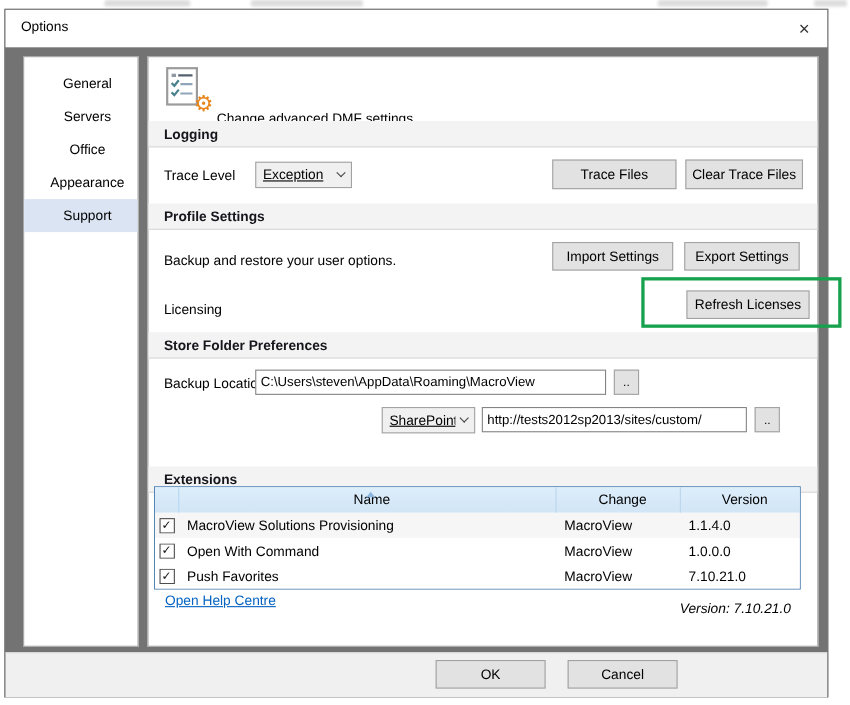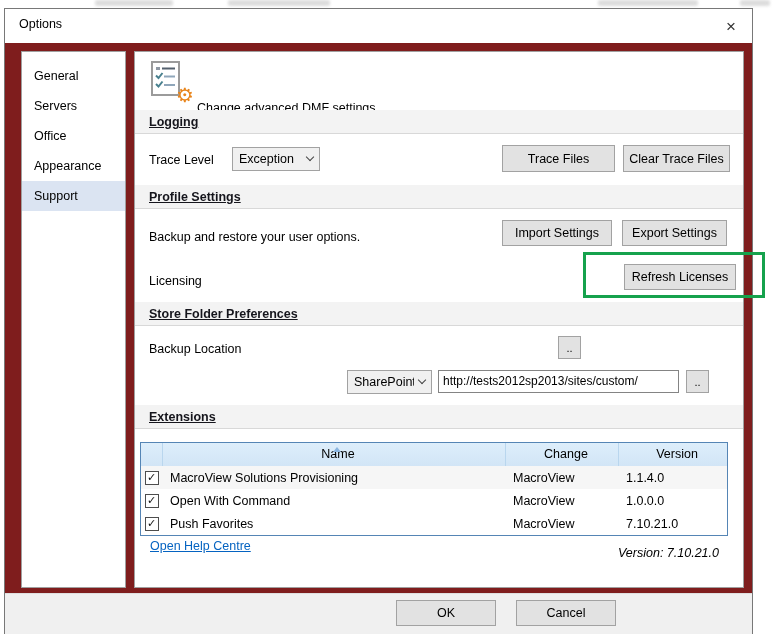--- a/index.html
+++ b/index.html
@@ -7,41 +7,41 @@
   body { font-family:"Liberation Sans","DejaVu Sans",sans-serif; color:#000; }
   .canvas { position:relative; width:773px; height:641px; background:#fff; overflow:hidden; }
 
   
   .artifact { position:absolute; top:0; height:6px; background:#a8a8a8; opacity:.4; filter:blur(1.5px); border-radius:2px; }
   .a1 { left:95px;  width:78px; }
   .a2 { left:228px; width:102px; }
   .a3 { left:598px; width:100px; }
   .a4 { left:740px; width:30px; }
 
-  .dialog { position:absolute; left:4px; top:8px; width:749px; height:626px; background:#7f1d1d; border:1px solid #787878; }
+  .dialog { position:absolute; left:4px; top:8px; width:749px; height:626px; background:#737373; border:1px solid #787878; }
   .titlebar { position:absolute; left:0; top:0; right:0; height:34px; background:#fff; }
   .title { position:absolute; left:14px; top:8px; font-size:12.5px; }
   .close-btn { position:absolute; right:6px; top:4px; width:30px; height:27px; background:transparent; border:none; font-size:17px; line-height:26px; text-align:center; color:#333; cursor:pointer; font-family:inherit; }
 
-  .sidebar { position:absolute; left:16px; top:42px; width:105px; height:537px; background:#fff; border:1px solid #a0a0a0; padding-top:9px; }
+  .sidebar { position:absolute; left:16px; top:42px; width:105px; height:537px; background:#fff; border:1px solid #a0a0a0; padding-top:9px;text-align:center; }
   .side-item { height:30px; line-height:30px; padding-left:12px; font-size:12.5px; cursor:default; }
   .side-item.selected { background:#dbe4f2; }
 
   .panel { position:absolute; left:129px; top:42px; width:610px; height:537px; background:#fff; border:1px solid #a0a0a0; }
 
   .hdr-icon { position:absolute; left:14px; top:8px; width:40px; height:40px; }
   .gear { position:absolute; right:-5px; bottom:-5px; font-size:20px; line-height:1; color:#e8851c; }
   .hdr-text { position:absolute; left:62px; top:21px; font-size:12.5px;margin-top:28px; }
 
-  .band { position:absolute; left:0; right:0; height:24px; background:#f3f3f3; border-bottom:1px solid #d8d8d8; line-height:24px; padding-left:14px; font-weight:700; font-size:12.5px; color:#15151c;text-decoration:underline; }
+  .band { position:absolute; left:0; right:0; height:24px; background:#f3f3f3; border-bottom:1px solid #d8d8d8; line-height:24px; padding-left:14px; font-weight:700; font-size:12.5px; color:#15151c; }
   .lbl { position:absolute; font-size:12.5px; line-height:18px; }
 
   .btn { position:absolute; background:#e2e2e2; border:1px solid #a2a2a2; font-size:12.5px; font-family:inherit; color:#000; cursor:pointer; }
   .combo { position:absolute; height:24px; background:#f0f0f0; border:1px solid #a2a2a2; display:flex; align-items:center; padding:0 6px; font-size:12.5px; cursor:pointer; }
-  .combo-val { flex:1; white-space:nowrap; overflow:hidden; }
+  .combo-val { flex:1; white-space:nowrap; overflow:hidden;text-decoration:underline; }
   .chev { width:6px; height:6px; border-right:1.5px solid #444; border-bottom:1.5px solid #444; transform:rotate(45deg); margin-left:5px; margin-top:-4px; flex:none; }
   .input { position:absolute; height:23px; background:#fff; border:1px solid #848484; font-size:12px; line-height:21px; padding:0 4px; white-space:nowrap; overflow:hidden; }
   .browse { position:absolute; width:23px; height:23px; background:#e2e2e2; border:1px solid #a2a2a2; font-size:11px; text-align:center; line-height:18px; cursor:pointer; font-family:inherit; }
 
   .table { position:absolute; left:5px; top:390px; width:588px; border:1px solid #5585b5; background:#fff; }
   .thead { display:grid; grid-template-columns:21px 343px 113px 1fr; height:23px; background:linear-gradient(#ddeefb,#d2e5f6); position:relative; }
   .th { font-size:12.5px; line-height:22px; padding-left:8px; white-space:nowrap; overflow:hidden;text-align:center; }
   .th + .th { border-left:1px solid #b9d6ee; }
   .sort-up { position:absolute; left:192px; top:4px; width:0; height:0; border-left:4px solid transparent; border-right:4px solid transparent; border-bottom:5px solid #8ab5e0; }
   .trow { display:grid; grid-template-columns:21px 343px 113px 1fr; height:23px; align-items:center; background:#fff; }
@@ -110,29 +110,30 @@
 
       <div class="band" style="top:133px"><span>Profile Settings</span></div>
       <div class="lbl" style="left:14px;top:176px">Backup and restore your user options.</div>
       <button class="btn" style="left:367px;top:168px;width:110px;height:26px">Import Settings</button>
       <button class="btn" style="left:487px;top:168px;width:105px;height:26px">Export Settings</button>
       <div class="lbl" style="left:14px;top:220px">Licensing</div>
       <button class="btn" style="left:489px;top:212px;width:112px;height:26px">Refresh Licenses</button>
 
       <div class="band" style="top:250px"><span>Store Folder Preferences</span></div>
       <div class="lbl" style="left:14px;top:288px">Backup Location</div>
+      <div class="input" style="left:97px;top:284px;width:319px">C:\Users\steven\AppData\Roaming\MacroView</div>
       <button class="browse" style="left:423px;top:284px">..</button>
       <div class="combo" style="left:212px;top:318px;width:85px">
         <span class="combo-val">SharePoint</span>
         <span class="chev"></span>
       </div>
       <div class="input" style="left:303px;top:318px;width:241px">http://tests2012sp2013/sites/custom/</div>
       <button class="browse" style="left:551px;top:318px">..</button>
 
-      <div class="band" style="top:353px"><span>Extensions</span></div>
+      <div class="band" style="top:372px"><span>Extensions</span></div>
 
       <div class="table">
         <div class="thead">
           <div class="th"></div>
           <div class="th">Name</div>
           <div class="th">Change</div>
           <div class="th">Version</div>
           <span class="sort-up"></span>
         </div>
         <div class="trow alt">

